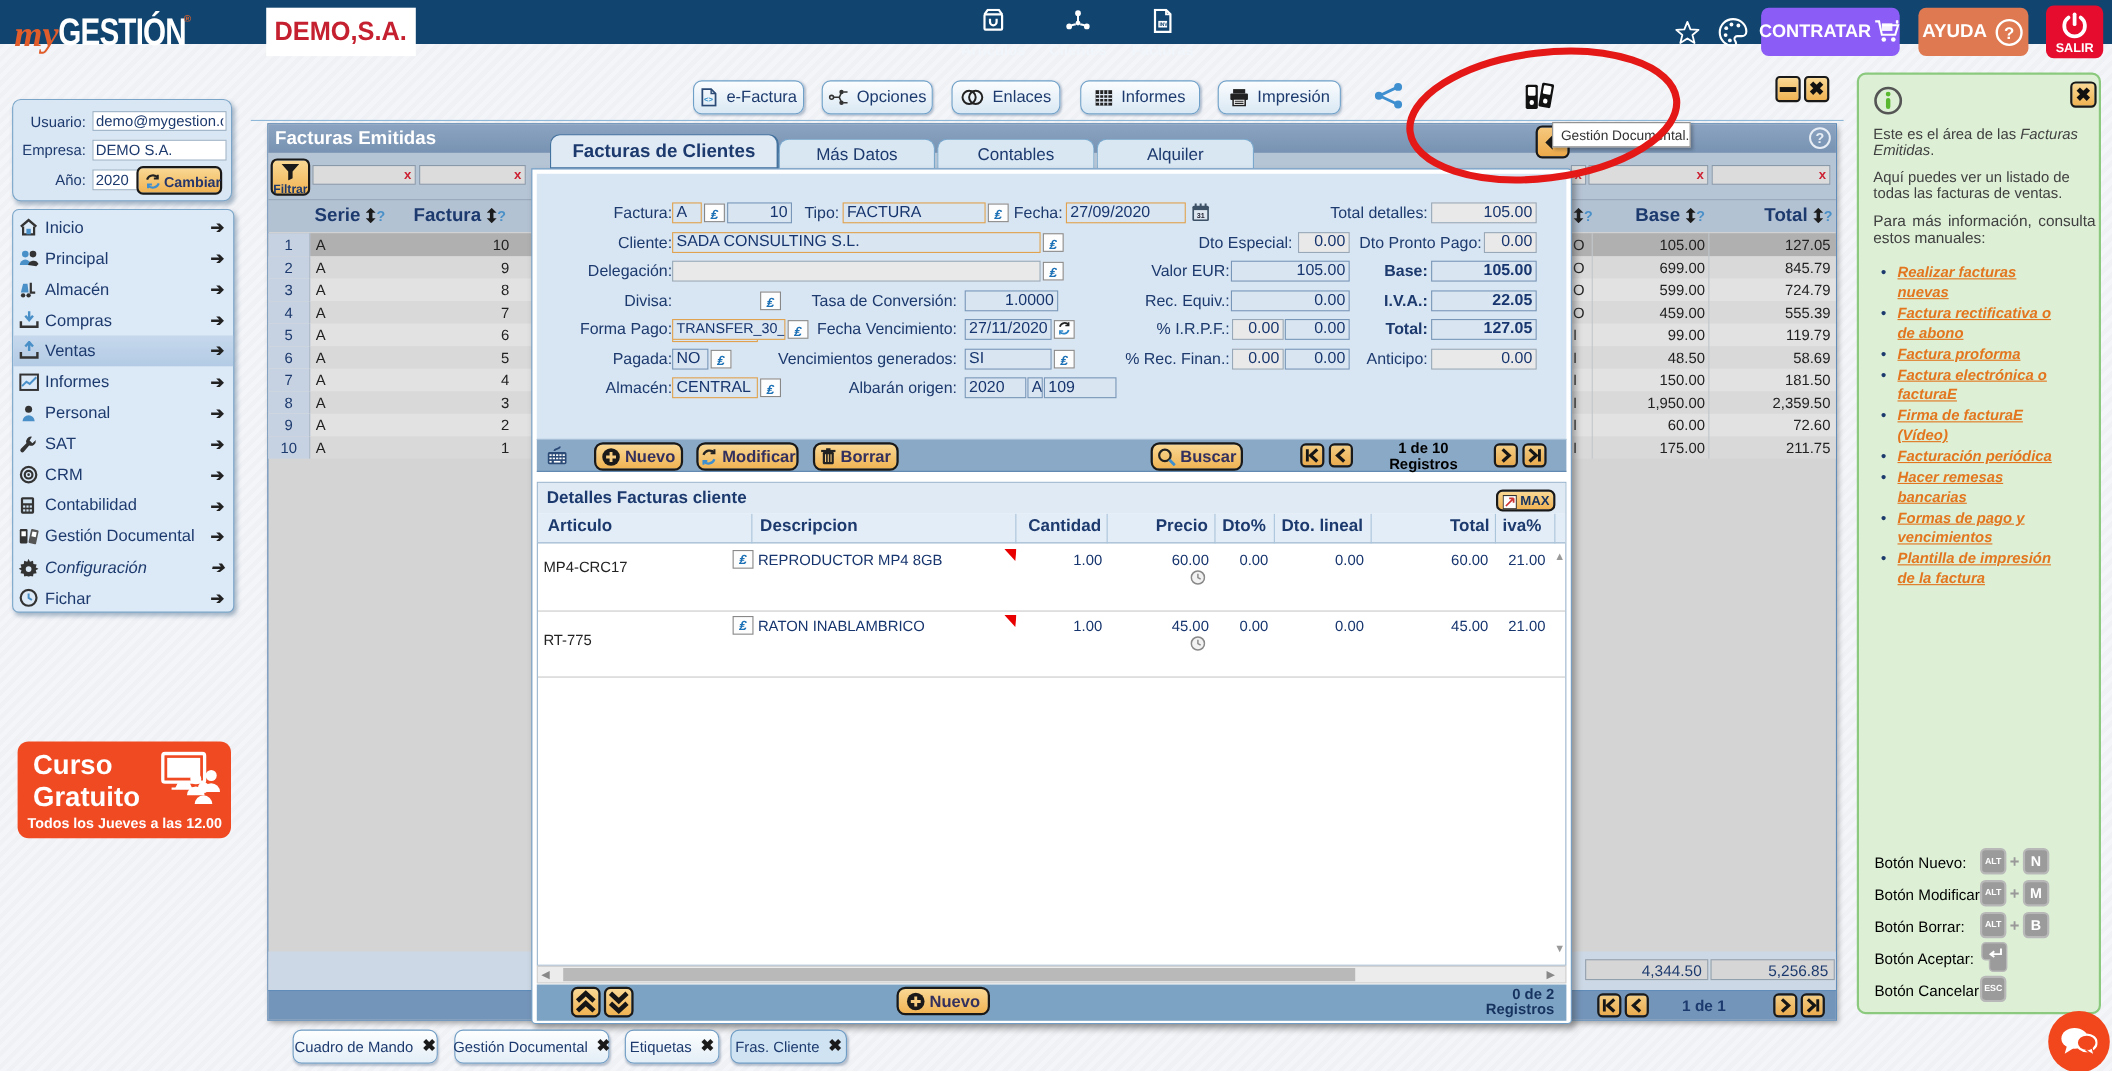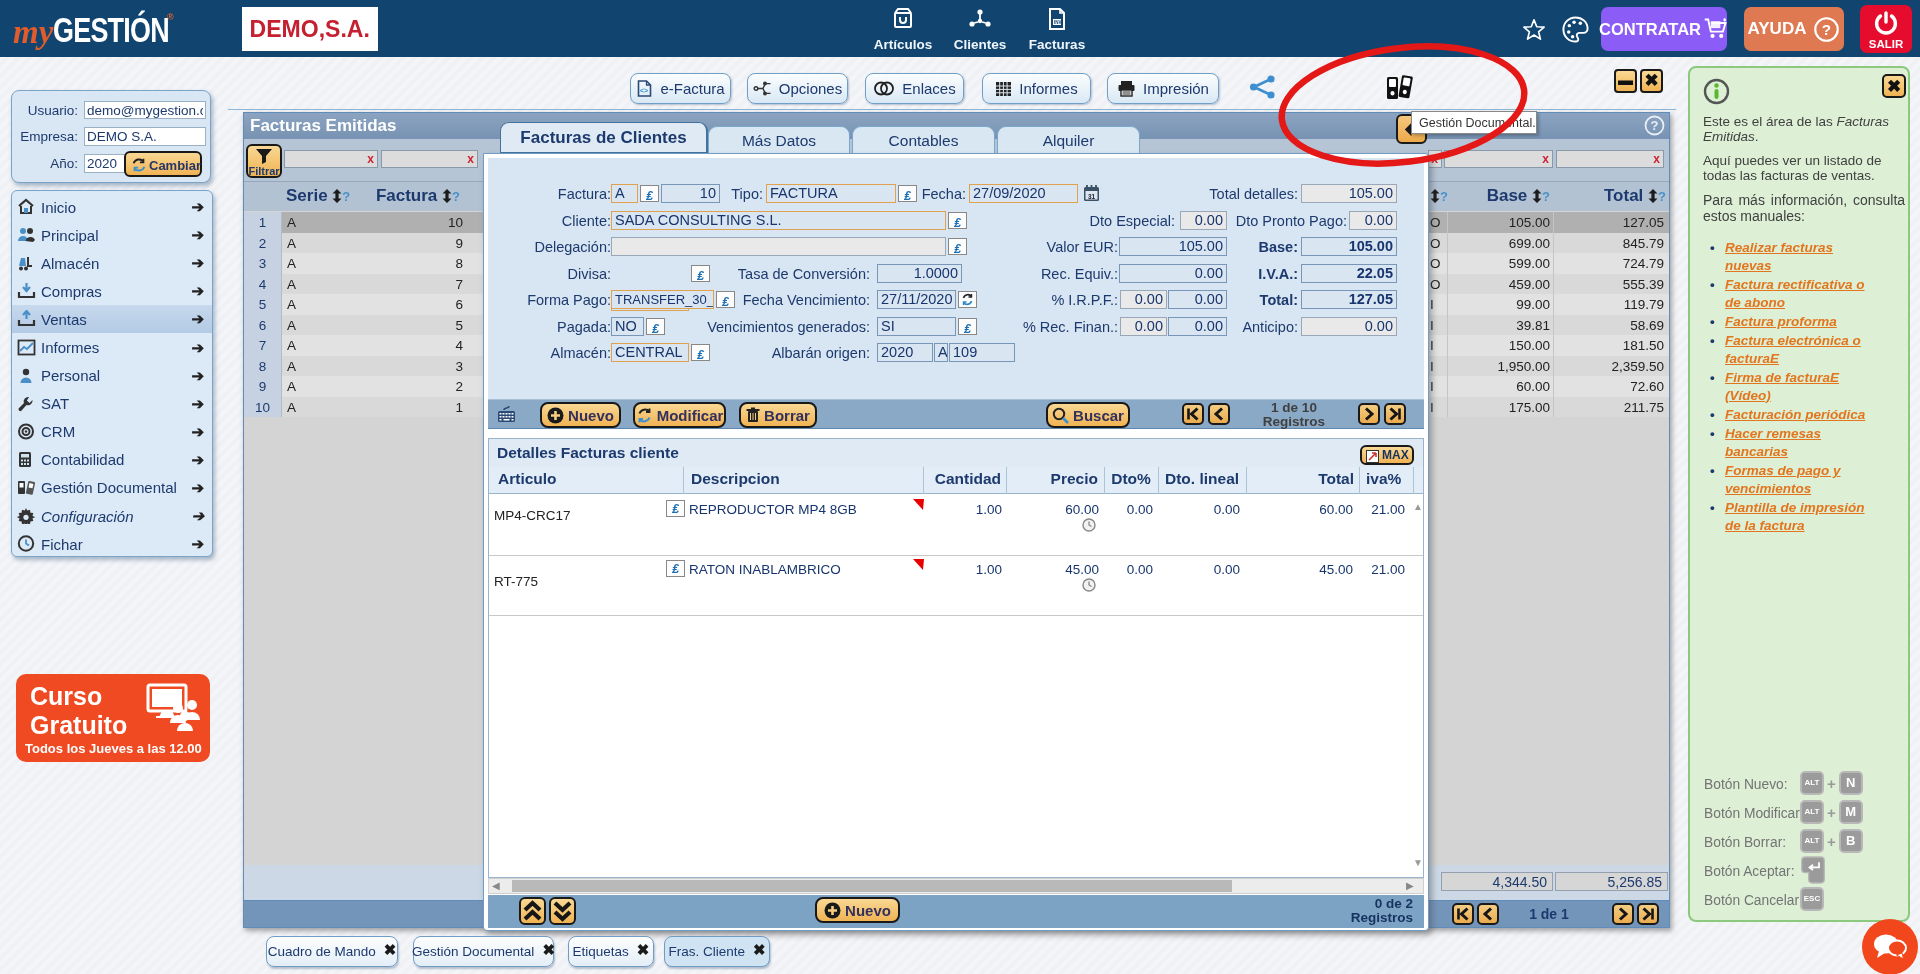--- a/index.html
+++ b/index.html
@@ -2,21 +2,21 @@
 <html><head><meta charset="utf-8">
 <style>
 *{margin:0;padding:0;box-sizing:border-box;font-family:"Liberation Sans",sans-serif;}
 html,body{width:1920px;height:974px;overflow:hidden;}
 #root{position:absolute;left:0;top:0;width:1920px;height:974px;
  background:repeating-linear-gradient(135deg,#f4f5f8 0 4px,#eff1f5 4px 8px);}
 .abs{position:absolute;}
 
 .ob{position:absolute;background:linear-gradient(#f9d894,#f0b353);border:2px solid #191919;border-radius:6px;color:#26366b;font-weight:bold;}
 
-#topbar{position:absolute;left:0;top:0;width:1920px;height:57px;background:#114570;text-decoration:underline;}
+#topbar{position:absolute;left:0;top:0;width:1920px;height:40px;background:#114570;text-decoration:underline;}
 #logo-my{position:absolute;left:13px;top:14px;font-family:"Liberation Serif",serif;font-style:italic;font-weight:bold;font-size:33px;color:#e05c2a;}
 #logo-g{position:absolute;left:53px;top:10px;font-size:35px;font-weight:bold;color:#fff;letter-spacing:-1px;transform:scaleX(0.77);transform-origin:left;}
 #logo-r{position:absolute;left:167px;top:12px;font-size:9px;color:#e0622a;font-weight:bold;}
 #demo-box{position:absolute;left:242px;top:7px;width:136px;height:44px;background:#fff;display:flex;align-items:center;justify-content:center;}
 #demo-box span{color:#c5202f;font-weight:bold;font-size:24px;letter-spacing:0px;transform:scaleX(0.96);}
 .topnav{position:absolute;top:8px;width:90px;text-align:center;color:#fff;}
 .topnav .lbl{font-size:13.5px;font-weight:bold;margin-top:3px;color:#f0f6fb;}
 .tbtn{position:absolute;top:7px;height:44px;border-radius:7px;color:#fff;font-weight:bold;display:flex;align-items:center;justify-content:center;}
 
 .toolbtn{position:absolute;top:73px;height:31px;background:linear-gradient(#fbfdfe,#d9e8f4);border:1.5px solid #6fa0c8;border-radius:8px;box-shadow:1px 1px 2px rgba(60,90,130,.35);color:#1d3a6e;font-size:15px;display:flex;align-items:center;justify-content:center;gap:7px;}
@@ -72,21 +72,21 @@
 .dcol{position:absolute;top:3px;}
 .dsep{position:absolute;top:0;width:1px;height:27px;background:#aac4da;}
 .drow{position:absolute;left:0;width:100%;height:60px;border-bottom:1px solid #c8c8c8;font-size:13.5px;color:#17356e;}
 #dhsb{position:absolute;left:4px;top:724px;width:936px;height:16px;background:#ececec;border:1px solid #d0d0d0;}
 #dbottom{position:absolute;left:4px;top:741px;width:936px;height:33px;background:#7da3c4;}
 
 #green{position:absolute;left:1688px;top:66px;width:222px;height:856px;background:#ddf0d6;border:2px solid #8bc97f;border-radius:8px;}
 #green .txt{position:absolute;left:13px;width:196px;color:#404040;font-size:13.5px;}
 .glink{color:#e2751d;font-weight:bold;font-style:italic;text-decoration:underline;font-size:13.5px;}
 .key{display:inline-block;width:24px;height:24px;background:#9b9b9b;border:2px solid #b8b8b8;border-radius:5px;color:#fff;font-weight:bold;text-align:center;vertical-align:middle;}
-.shl{position:absolute;left:14px;font-size:13.8px;color:#737373;white-space:nowrap;}
+.shl{position:absolute;left:14px;font-size:13.8px;color:#000000;white-space:nowrap;}
 
 .btab{position:absolute;top:936px;height:31px;white-space:nowrap;background:linear-gradient(#fdfefe,#e3eef7);border:1.5px solid #6f9cc4;border-radius:8px;box-shadow:1px 2px 2px rgba(90,110,140,.4);color:#1d3a6e;font-size:13.5px;display:flex;align-items:center;justify-content:center;gap:8px;}
 .btab .bx{font-weight:bold;color:#1a1a1a;font-size:15px;margin-top:-4px;}
 .btab.act{background:#cfe3f2;}
 .dbtn{top:2px;height:26px;display:flex;align-items:center;justify-content:center;gap:4px;font-size:15px;color:#33305e;border-radius:8px;}
 #green li{position:relative;padding-left:15px;margin-bottom:1px;line-height:18px;}
 .bu{position:absolute;left:0;color:#1d3a6e;font-weight:bold;}
 .pl{color:#999;font-weight:bold;font-size:15px;margin:0 3px;vertical-align:middle;}
 
 </style></head>
@@ -405,21 +405,21 @@
         <span class="fact">6</span>
         <span class="pag">I</span>
         <span class="base">99.00</span>
         <span class="tot">119.79</span>
       </div>
  <div class="prow" style="top:201.5px;background:#d9d9d9;">
         <div class="num">6</div>
         <span class="serie">A</span>
         <span class="fact">5</span>
         <span class="pag">I</span>
-        <span class="base">39.81</span>
+        <span class="base">48.50</span>
         <span class="tot">58.69</span>
       </div>
  <div class="prow" style="top:222.0px;background:#e2e2e2;">
         <div class="num">7</div>
         <span class="serie">A</span>
         <span class="fact">4</span>
         <span class="pag">I</span>
         <span class="base">150.00</span>
         <span class="tot">181.50</span>
       </div>
@@ -607,21 +607,21 @@
             </svg>
             <span>Buscar</span>
           </div>
   <div class="navb" style="left:694px;top:3px;"><svg width="16" height="16" viewBox="0 0 16 16" style="margin-top:1px;">
               <path d="M3.5 2.5 v11" stroke="#161616" stroke-width="2.6" fill="none"></path>
               <path d="M12.5 2.5 L6.5 8 L12.5 13.5" fill="none" stroke="#161616" stroke-width="3"></path>
             </svg></div>
   <div class="navb" style="left:720px;top:3px;"><svg width="16" height="16" viewBox="0 0 16 16" style="margin-top:1px;">
               <path d="M11 2.5 L5 8 L11 13.5" fill="none" stroke="#161616" stroke-width="3"></path>
             </svg></div>
-  <div class="abs" style="left:756px;top:1px;width:100px;text-align:center;color:#404040;font-weight:bold;font-size:13.5px;line-height:14px;">1 de 10<br>Registros</div>
+  <div class="abs" style="left:756px;top:1px;width:100px;text-align:center;color:#000000;font-weight:bold;font-size:13.5px;line-height:14px;">1 de 10<br>Registros</div>
   <div class="navb" style="left:870px;top:3px;"><svg width="16" height="16" viewBox="0 0 16 16" style="margin-top:1px;">
               <path d="M5 2.5 L11 8 L5 13.5" fill="none" stroke="#161616" stroke-width="3"></path>
             </svg></div>
   <div class="navb" style="left:896px;top:3px;"><svg width="16" height="16" viewBox="0 0 16 16" style="margin-top:1px;">
               <path d="M12.5 2.5 v11" stroke="#161616" stroke-width="2.6" fill="none"></path>
               <path d="M3.5 2.5 L9.5 8 L3.5 13.5" fill="none" stroke="#161616" stroke-width="3"></path>
             </svg></div>
  </div>
  <div id="ddet">
   <div id="ddetcols">

